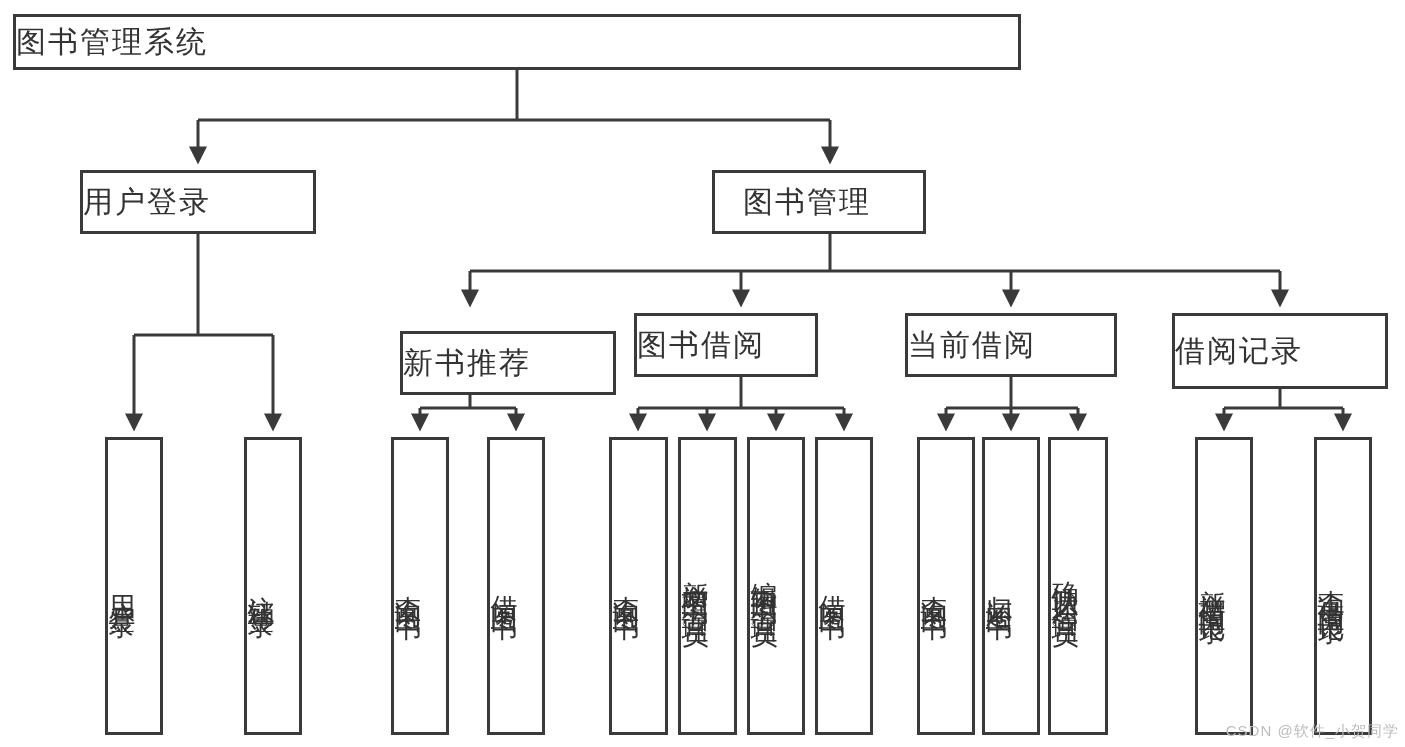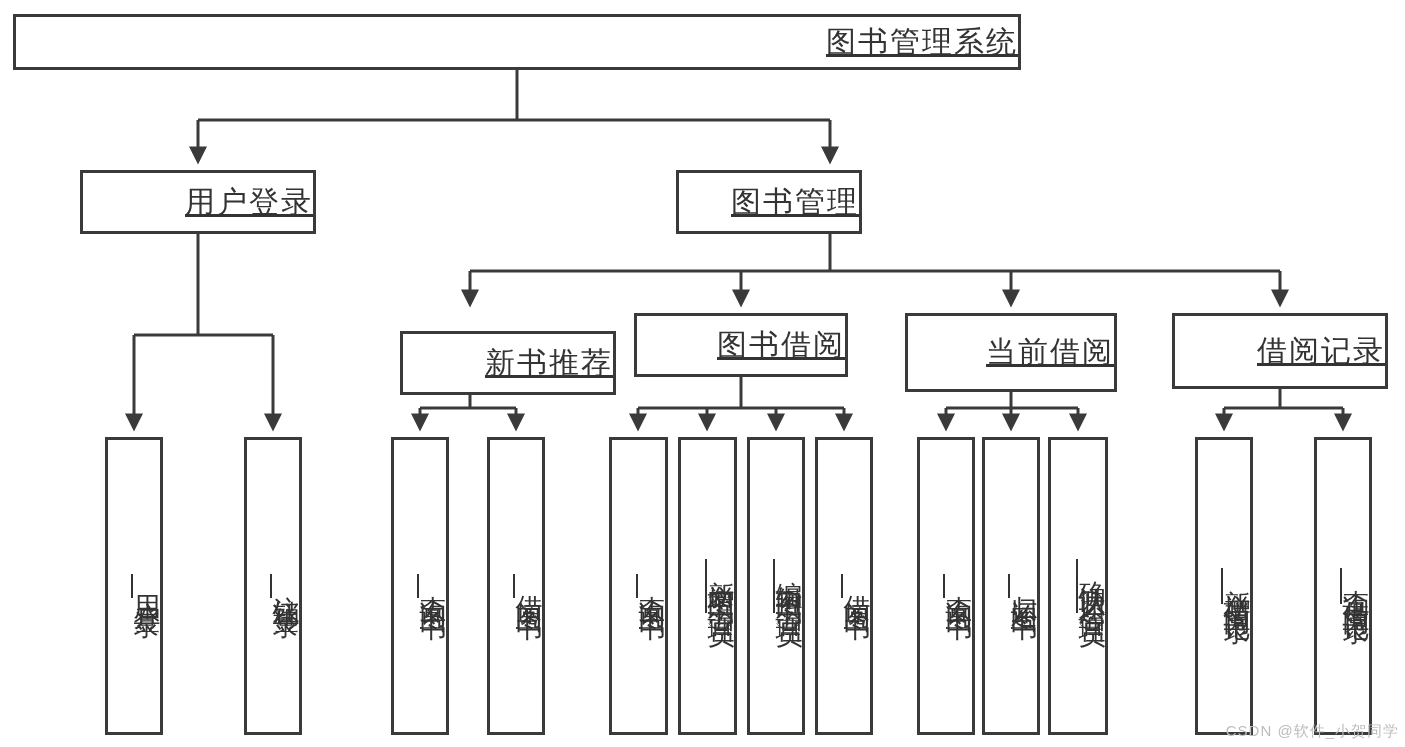--- a/index.html
+++ b/index.html
@@ -14,38 +14,38 @@
     background:var(--bg-color);
     font-family:"Liberation Sans","DejaVu Sans",sans-serif;
     color:var(--text-color);
   }
   .edges{position:absolute;left:0;top:0;width:1405px;height:747px;}
   .edges path,.edges line{stroke:var(--line-color);stroke-width:3;fill:none;}
   .node{
     position:absolute;box-sizing:border-box;
     border:3px solid var(--line-color);
     background:var(--bg-color);
-    display:flex;align-items:center;justify-content:flex-end;text-decoration:underline;
+    display:flex;align-items:center;justify-content:flex-start;
   }
   .h-label{font-size:30px;letter-spacing:2px;white-space:nowrap;}
   .leaf span{
     writing-mode:vertical-rl;
     text-orientation:mixed;
     font-size:27px;
     letter-spacing:6px;
     line-height:1;
     white-space:nowrap;
   }
   
   .n-root{left:13px;top:14px;width:1008px;height:56px;}
   .n-user-login{left:80px;top:170px;width:236px;height:64px;}
-  .n-book-mgmt{left:676px;top:170px;width:186px;height:64px;}
+  .n-book-mgmt{left:712px;top:170px;width:214px;height:64px;padding-left:28px;}
   .n-new-rec{left:362px;top:331px;width:216px;height:64px;margin-left:38px;}
-  .n-borrow{left:634px;top:313px;width:214px;height:64px;padding-left:26px;}
-  .n-current{left:905px;top:313px;width:212px;height:79px;}
+  .n-borrow{left:634px;top:313px;width:184px;height:64px;}
+  .n-current{left:905px;top:313px;width:212px;height:64px;}
   .n-records{left:1172px;top:313px;width:216px;height:76px;}
   .leaf{top:437px;height:298px;width:58px;}
   .l-a1{left:105px;} .l-a2{left:244px;}
   .l-b1{left:391px;} .l-b2{left:487px;}
   .l-c1{left:609px;width:59px;} .l-c2{left:678px;width:59px;}
   .l-c3{left:747px;} .l-c4{left:815px;}
   .l-d1{left:917px;} .l-d2{left:982px;} .l-d3{left:1048px;width:60px;}
   .l-e1{left:1195px;} .l-e2{left:1314px;}
   .watermark{
     position:absolute;right:6px;bottom:6px;

